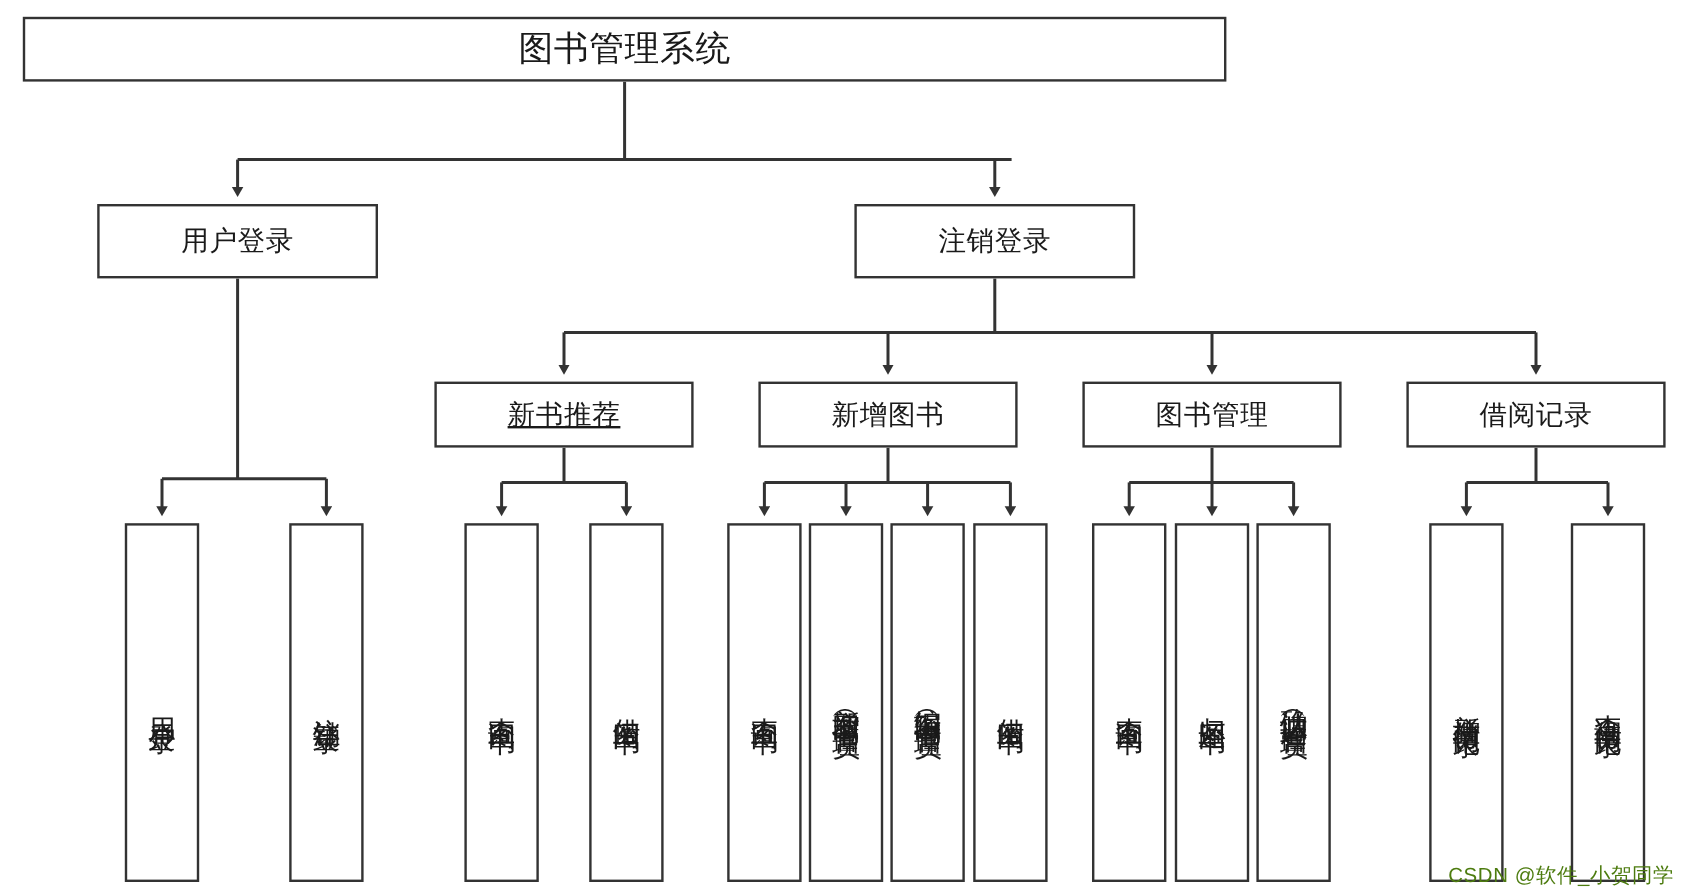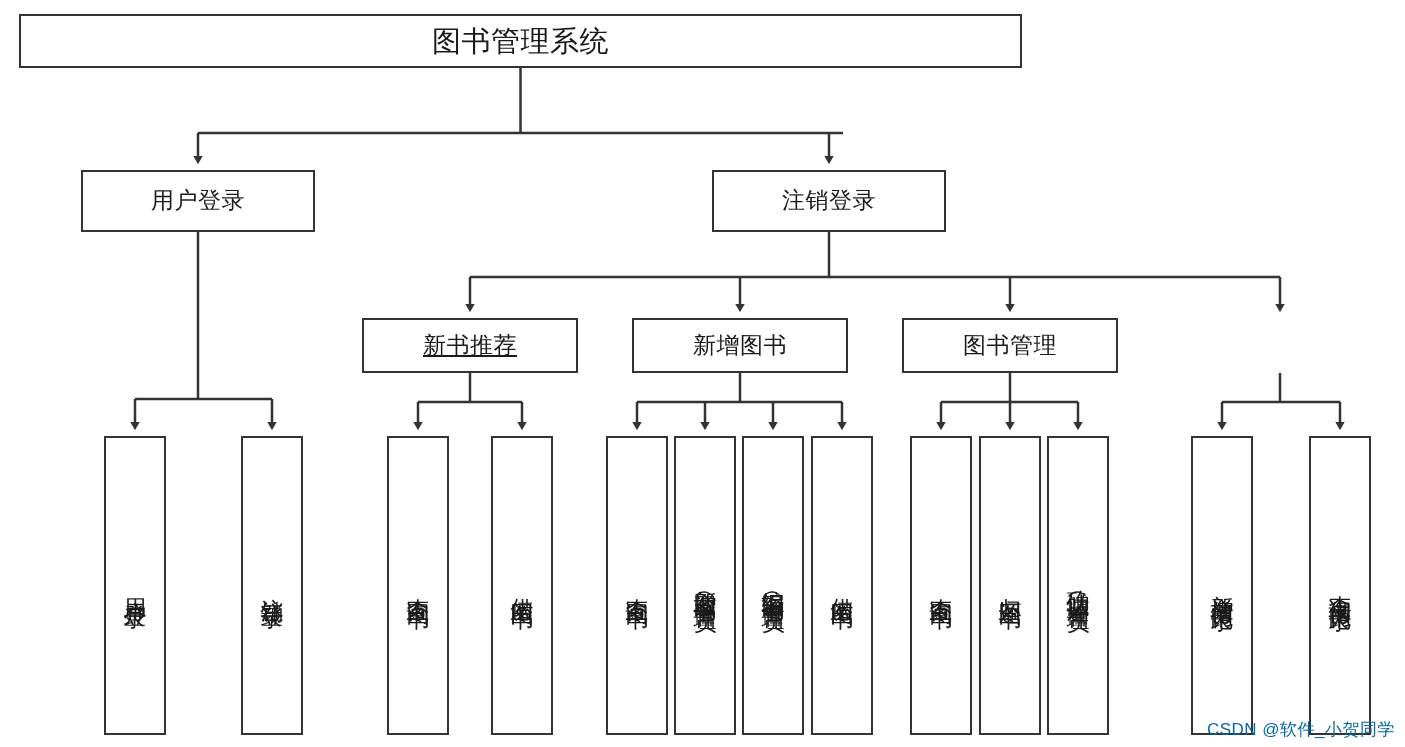--- a/index.html
+++ b/index.html
@@ -58,21 +58,21 @@
     line-height: 1.18;
     letter-spacing: 3px;
     white-space: nowrap;
     max-height: 282px;
   }
   .watermark {
     position: absolute;
     right: 10px;
     bottom: 6px;
     font-size: 17px;
-    color: #0369a1;
+    color: #4d7c0f;
     letter-spacing: 0.5px;
     white-space: nowrap;
     pointer-events: none;
   }
 </style>
 </head>
 <body>
 
 <div id="canvas">
 
@@ -139,20 +139,23 @@
 
   <div class="node horiz" style="left:362px; top:318px; width:216px; height:55px;text-decoration:underline;">
     <span class="lbl">新书推荐</span>
   </div>
   <div class="node horiz" style="left:632px; top:318px; width:216px; height:55px;">
     <span class="lbl">新增图书</span>
   </div>
   <div class="node horiz" style="left:902px; top:318px; width:216px; height:55px;">
     <span class="lbl">图书管理</span>
   </div>
+  <div class="node horiz" style="left:1172px; top:318px; width:216px; height:55px;">
+    <span class="lbl">借阅记录</span>
+  </div>
 
   <div class="node vert" style="left:104px; top:436px; width:62px; height:299px;">
     <span class="lbl">用户登录</span>
   </div>
   <div class="node vert" style="left:241px; top:436px; width:62px; height:299px;">
     <span class="lbl">注销登录</span>
   </div>
 
   <div class="node vert" style="left:387px; top:436px; width:62px; height:299px;">
     <span class="lbl">查询图书</span>

